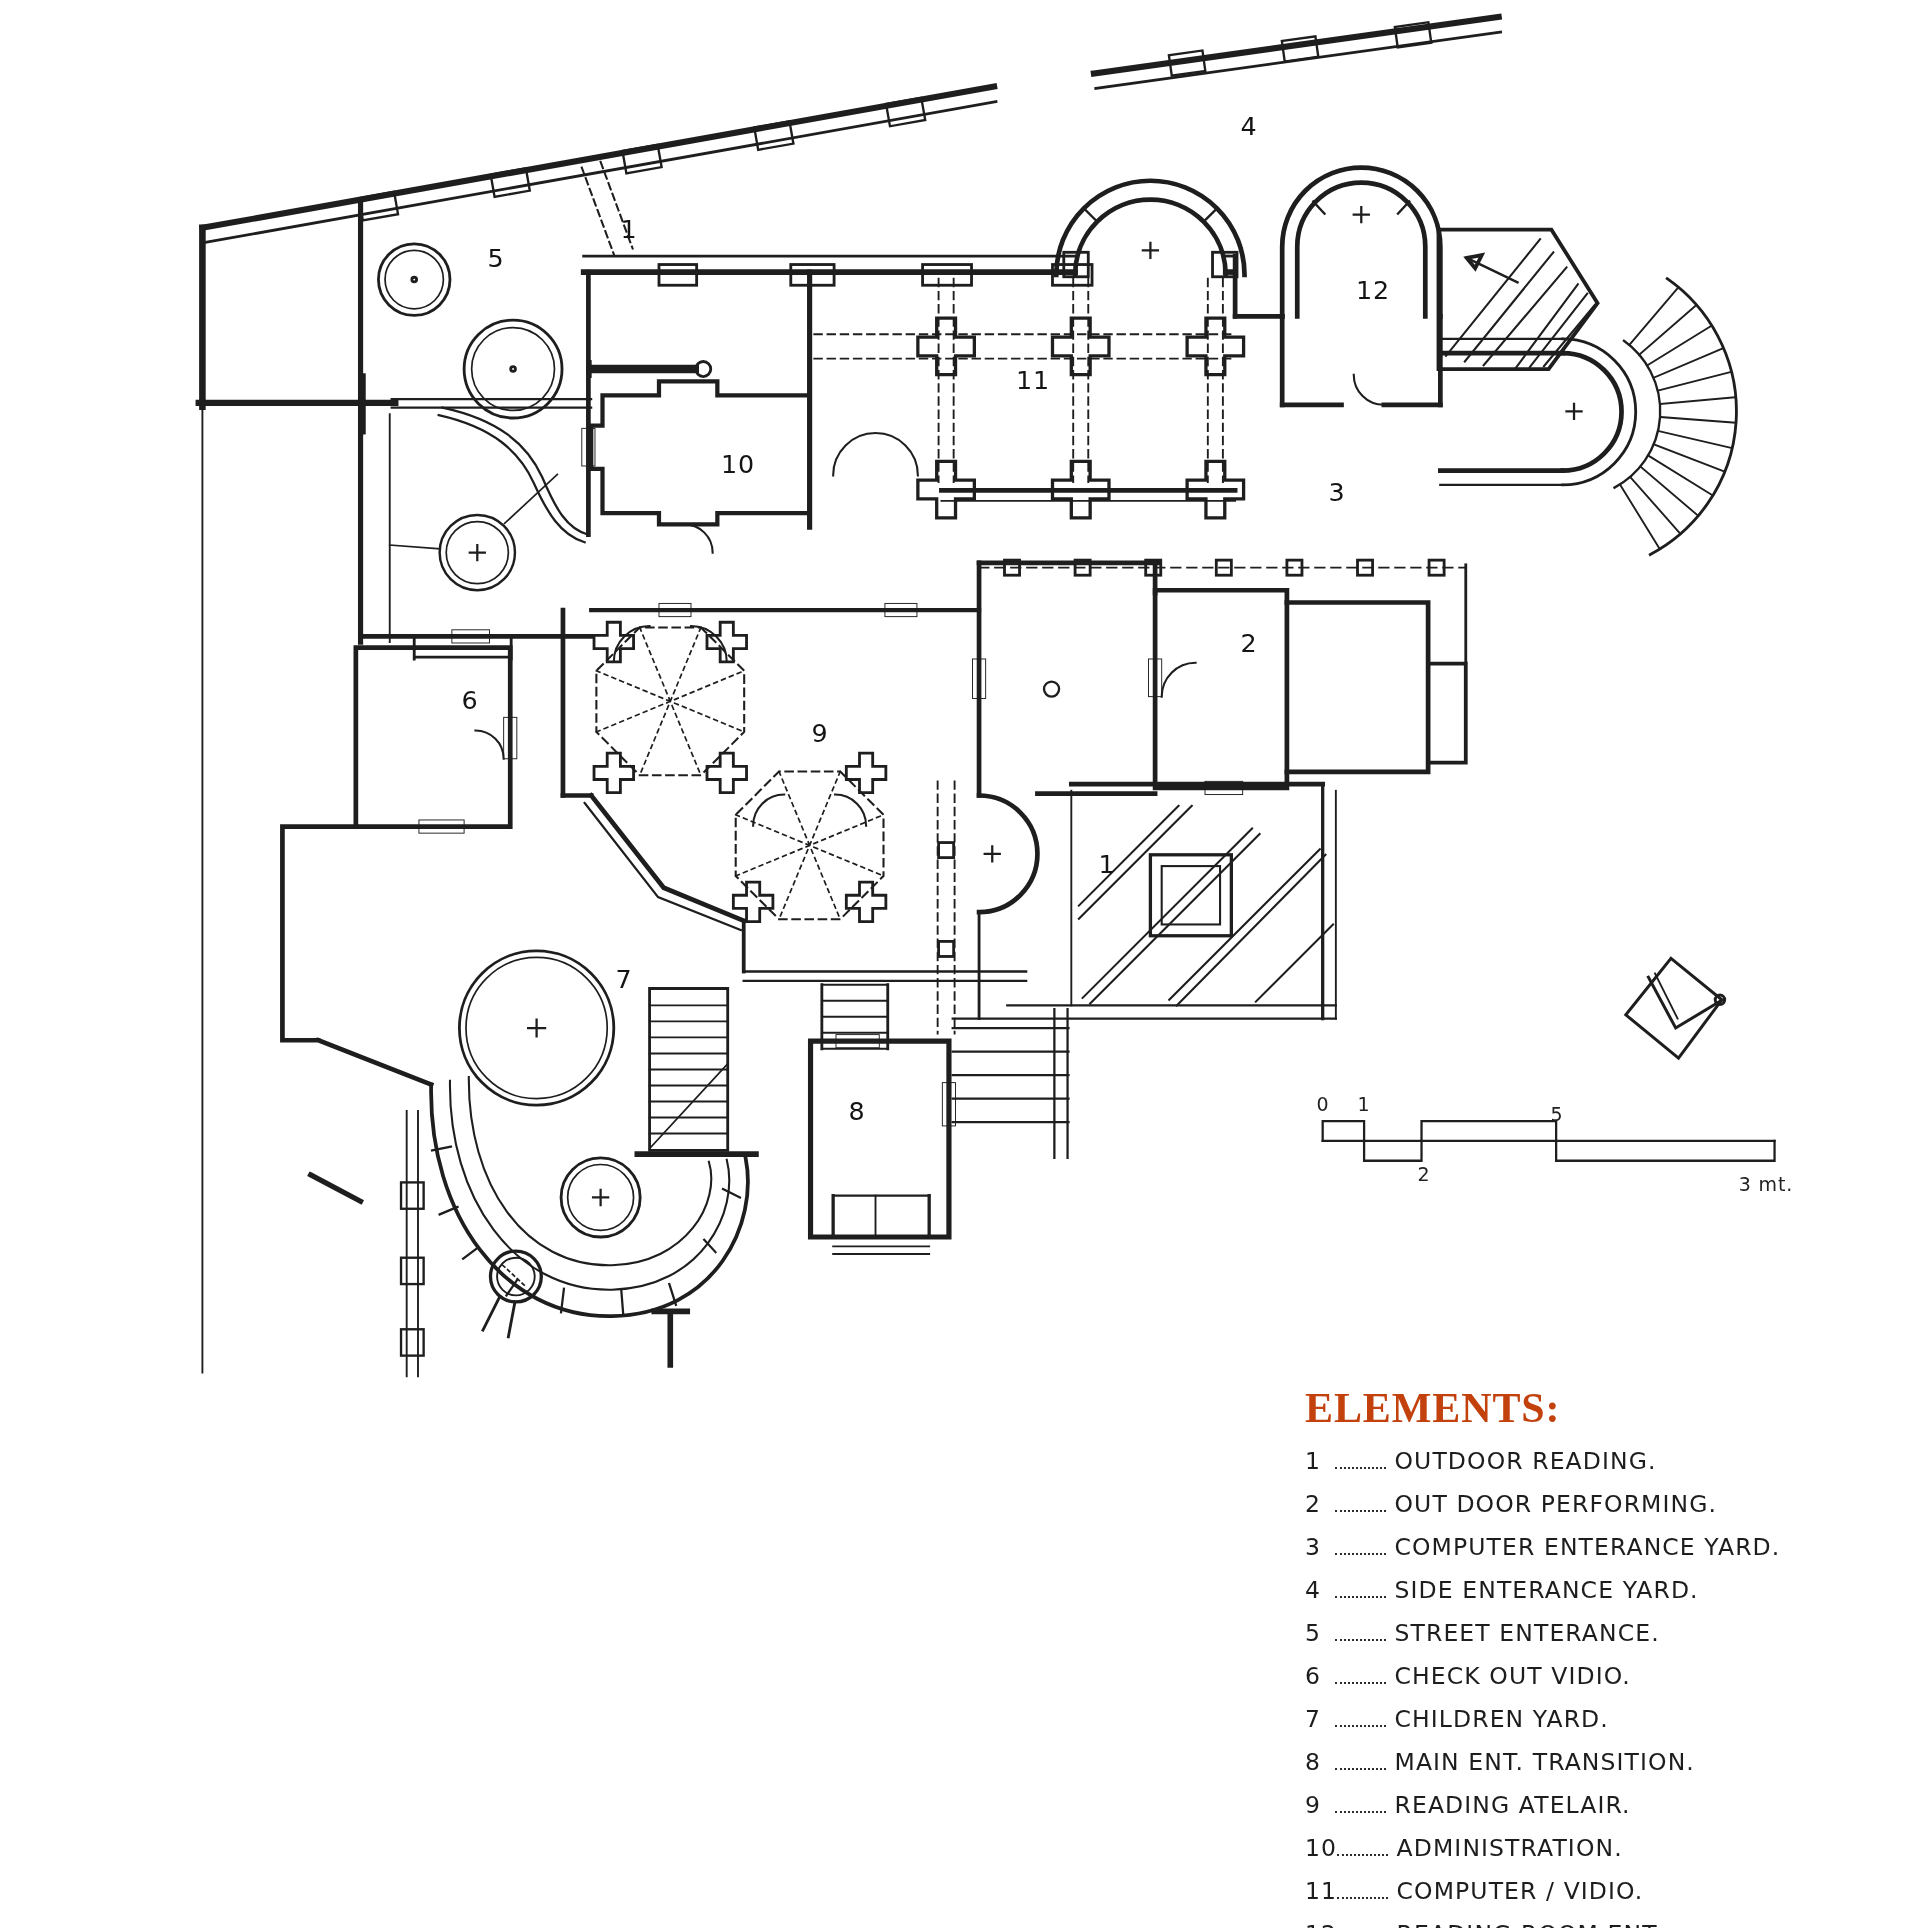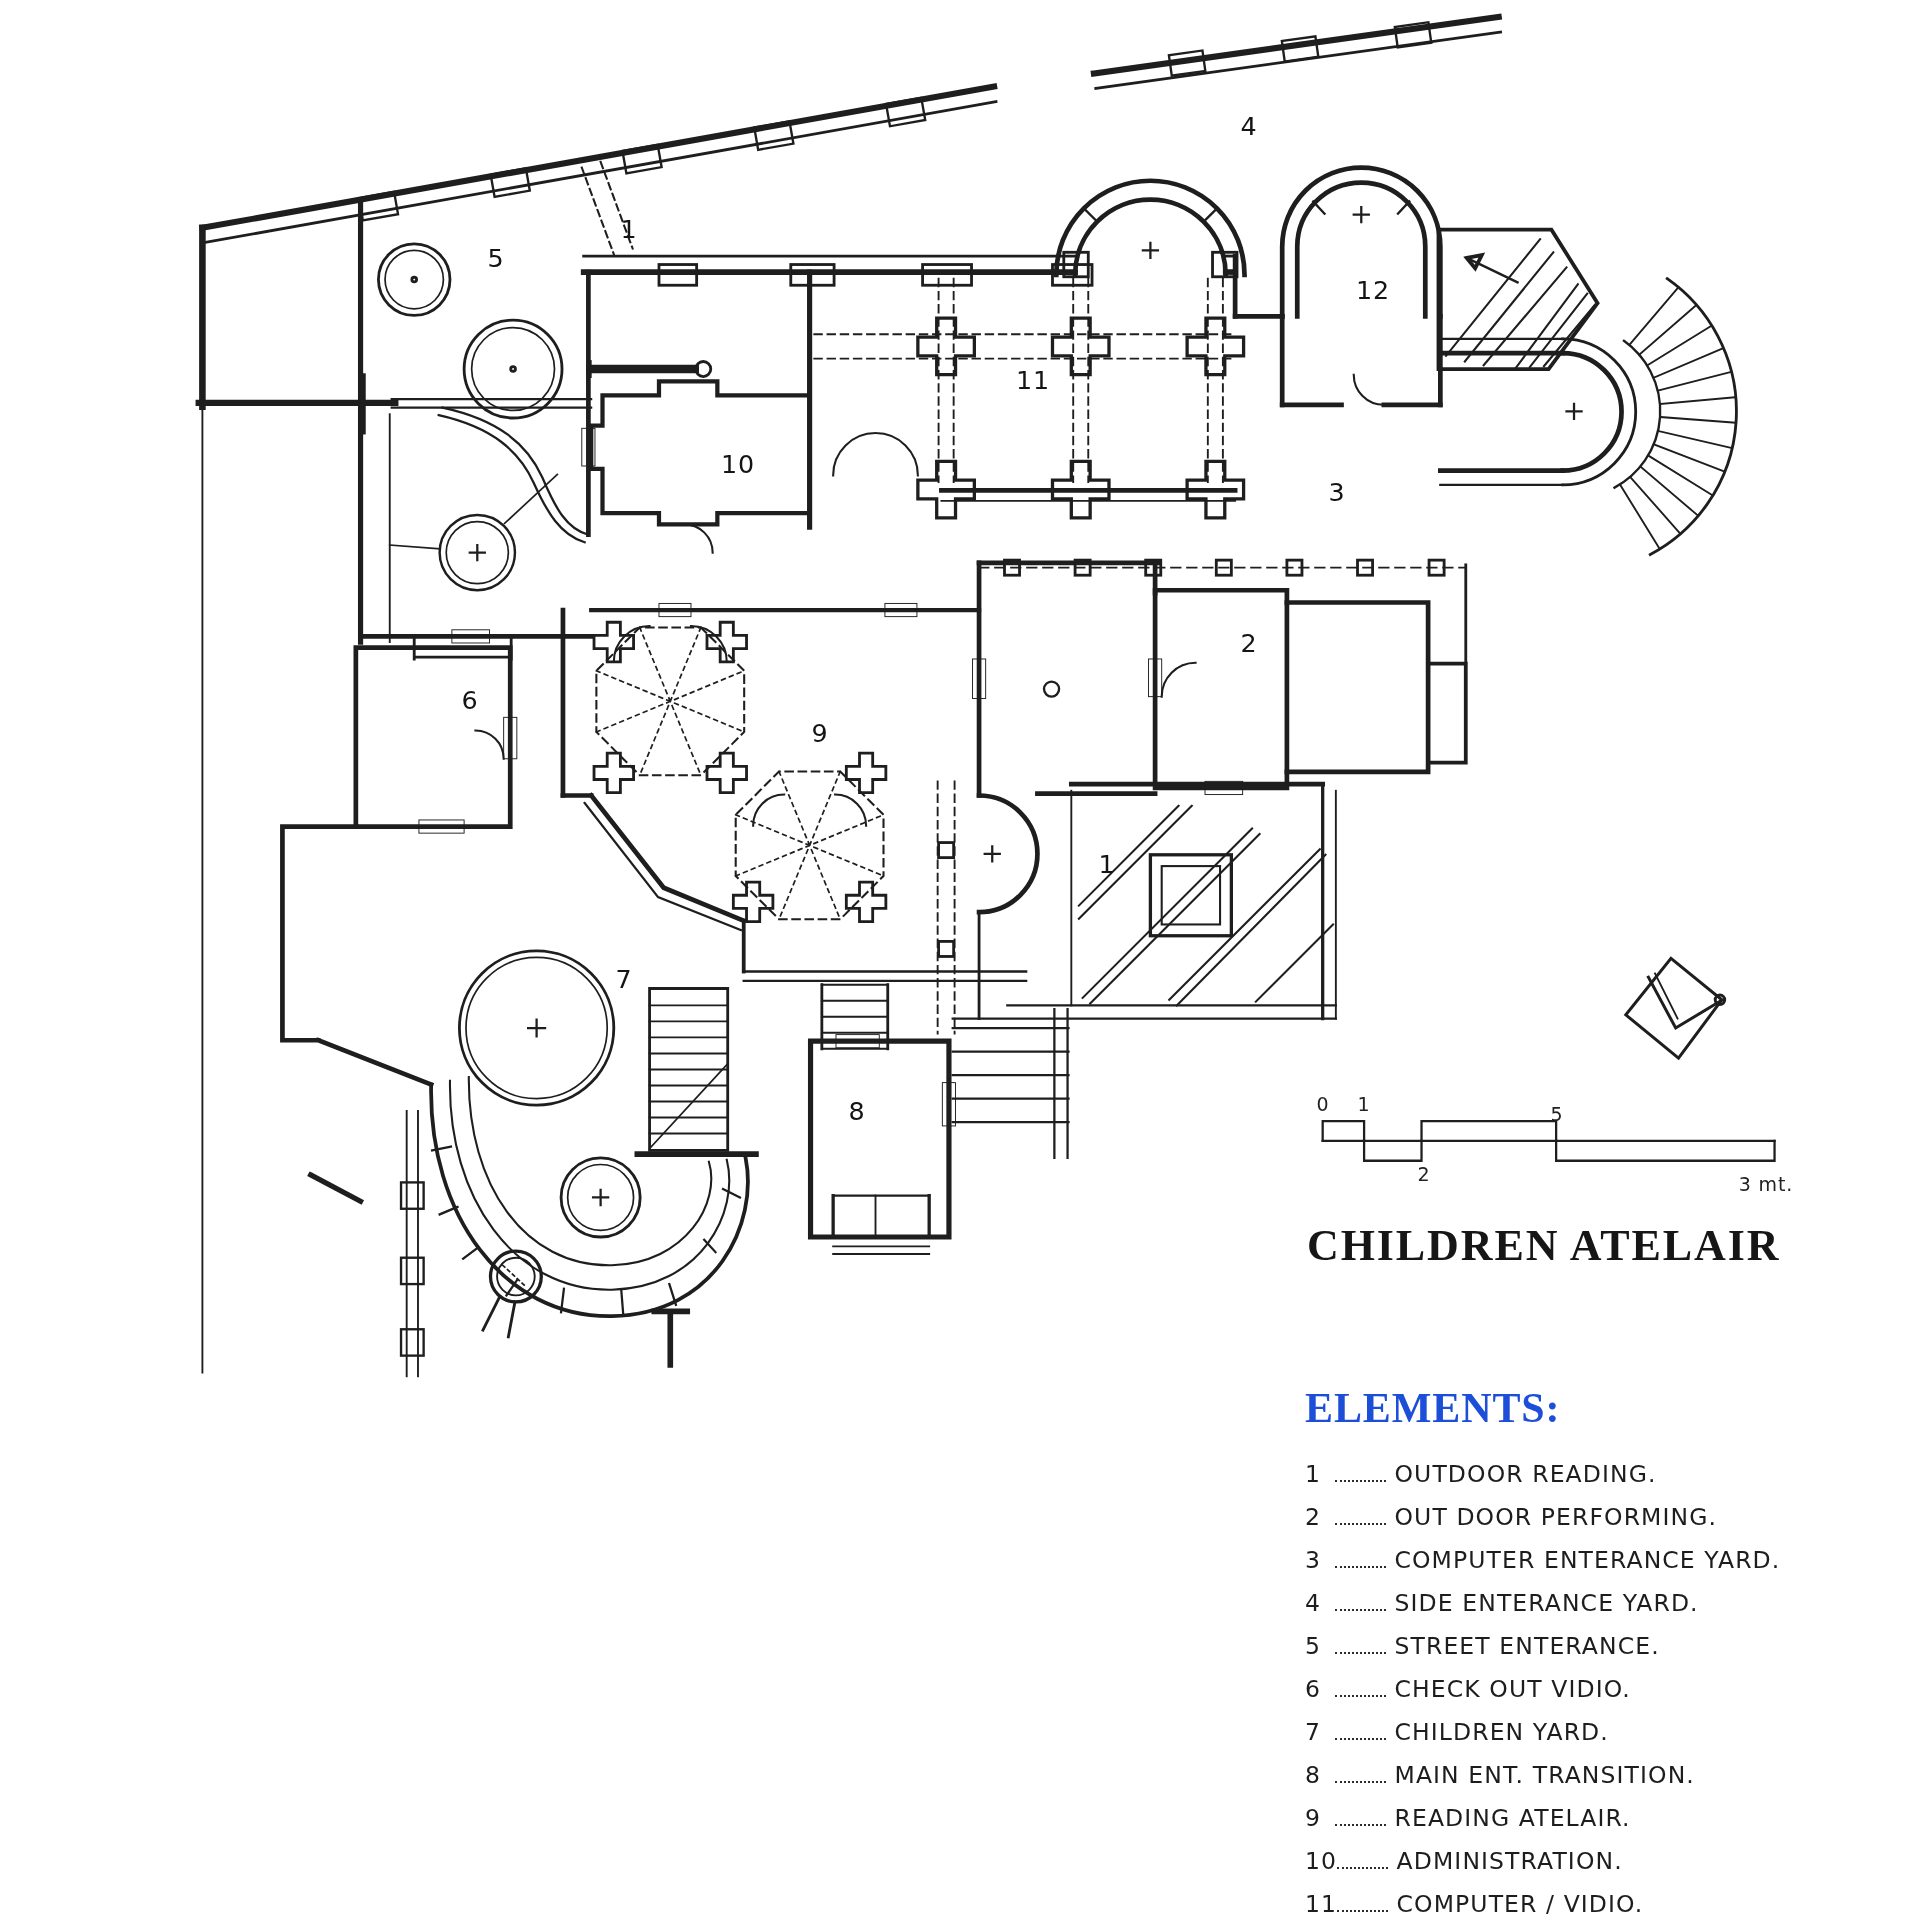--- a/index.html
+++ b/index.html
@@ -12,21 +12,21 @@
   }
   .plan-num { position:absolute; transform:translate(-50%,-50%);
     font-family:"DejaVu Sans", sans-serif; font-size:25.4px; color:#141414; letter-spacing:0.9px; }
   .scale-num { position:absolute; transform:translate(-50%,-50%);
     font-size:19px; color:#222; letter-spacing:0.9px; white-space:nowrap; }
   .title-block { position:absolute; left:1307px; top:1207px;
     font-family:"Liberation Serif","DejaVu Serif", serif; font-weight:bold;
     font-size:44px; letter-spacing:1.9px; color:#161616; line-height:78px; white-space:nowrap; }
   .legend { position:absolute; left:1305px; top:1384px; width:565px; color:#1d1d1d; }
   .legend-heading { font-family:"Liberation Serif","DejaVu Serif", serif; font-weight:bold;
-    font-size:42px; letter-spacing:0.9px; margin-bottom:28px; color:#1d4ed8; }
+    font-size:42px; letter-spacing:0.9px; margin-bottom:15px; color:#c2410c; }
   .legend-item { display:flex; align-items:baseline; height:43px;
     font-size:23.5px; letter-spacing:1.1px; white-space:nowrap; }
   .legend-item .num { flex:0 0 30px; }
   .legend-item .dots { flex:0 0 51px; height:0.8em; margin:0 8.5px 0 0;
     border-bottom:2.4px dotted #2c2c2c; }
   .legend-item .lbl { }
 </style>
 </head>
 <body>
 
@@ -329,21 +329,20 @@
   <div class="scale-num" style="left: 1364px; top: 1104px;">1</div>
 
   <div class="scale-num" style="left: 1424px; top: 1174px;">2</div>
 
   <div class="scale-num" style="left: 1557px; top: 1114px;">5</div>
 
   <div class="scale-num" style="left: 1766px; top: 1184px;">3 mt.</div>
 </div>
 
   <div class="title-block">
-    <div>CHILDREN ATELAIR</div>
   </div>
 
   <div class="legend">
     <div class="legend-heading">ELEMENTS:</div>
     <div class="legend-items">
   <div class="legend-item">
     <span class="num">1</span>
     <span class="dots"></span>
     <span class="lbl">OUTDOOR READING.</span>
   </div>

